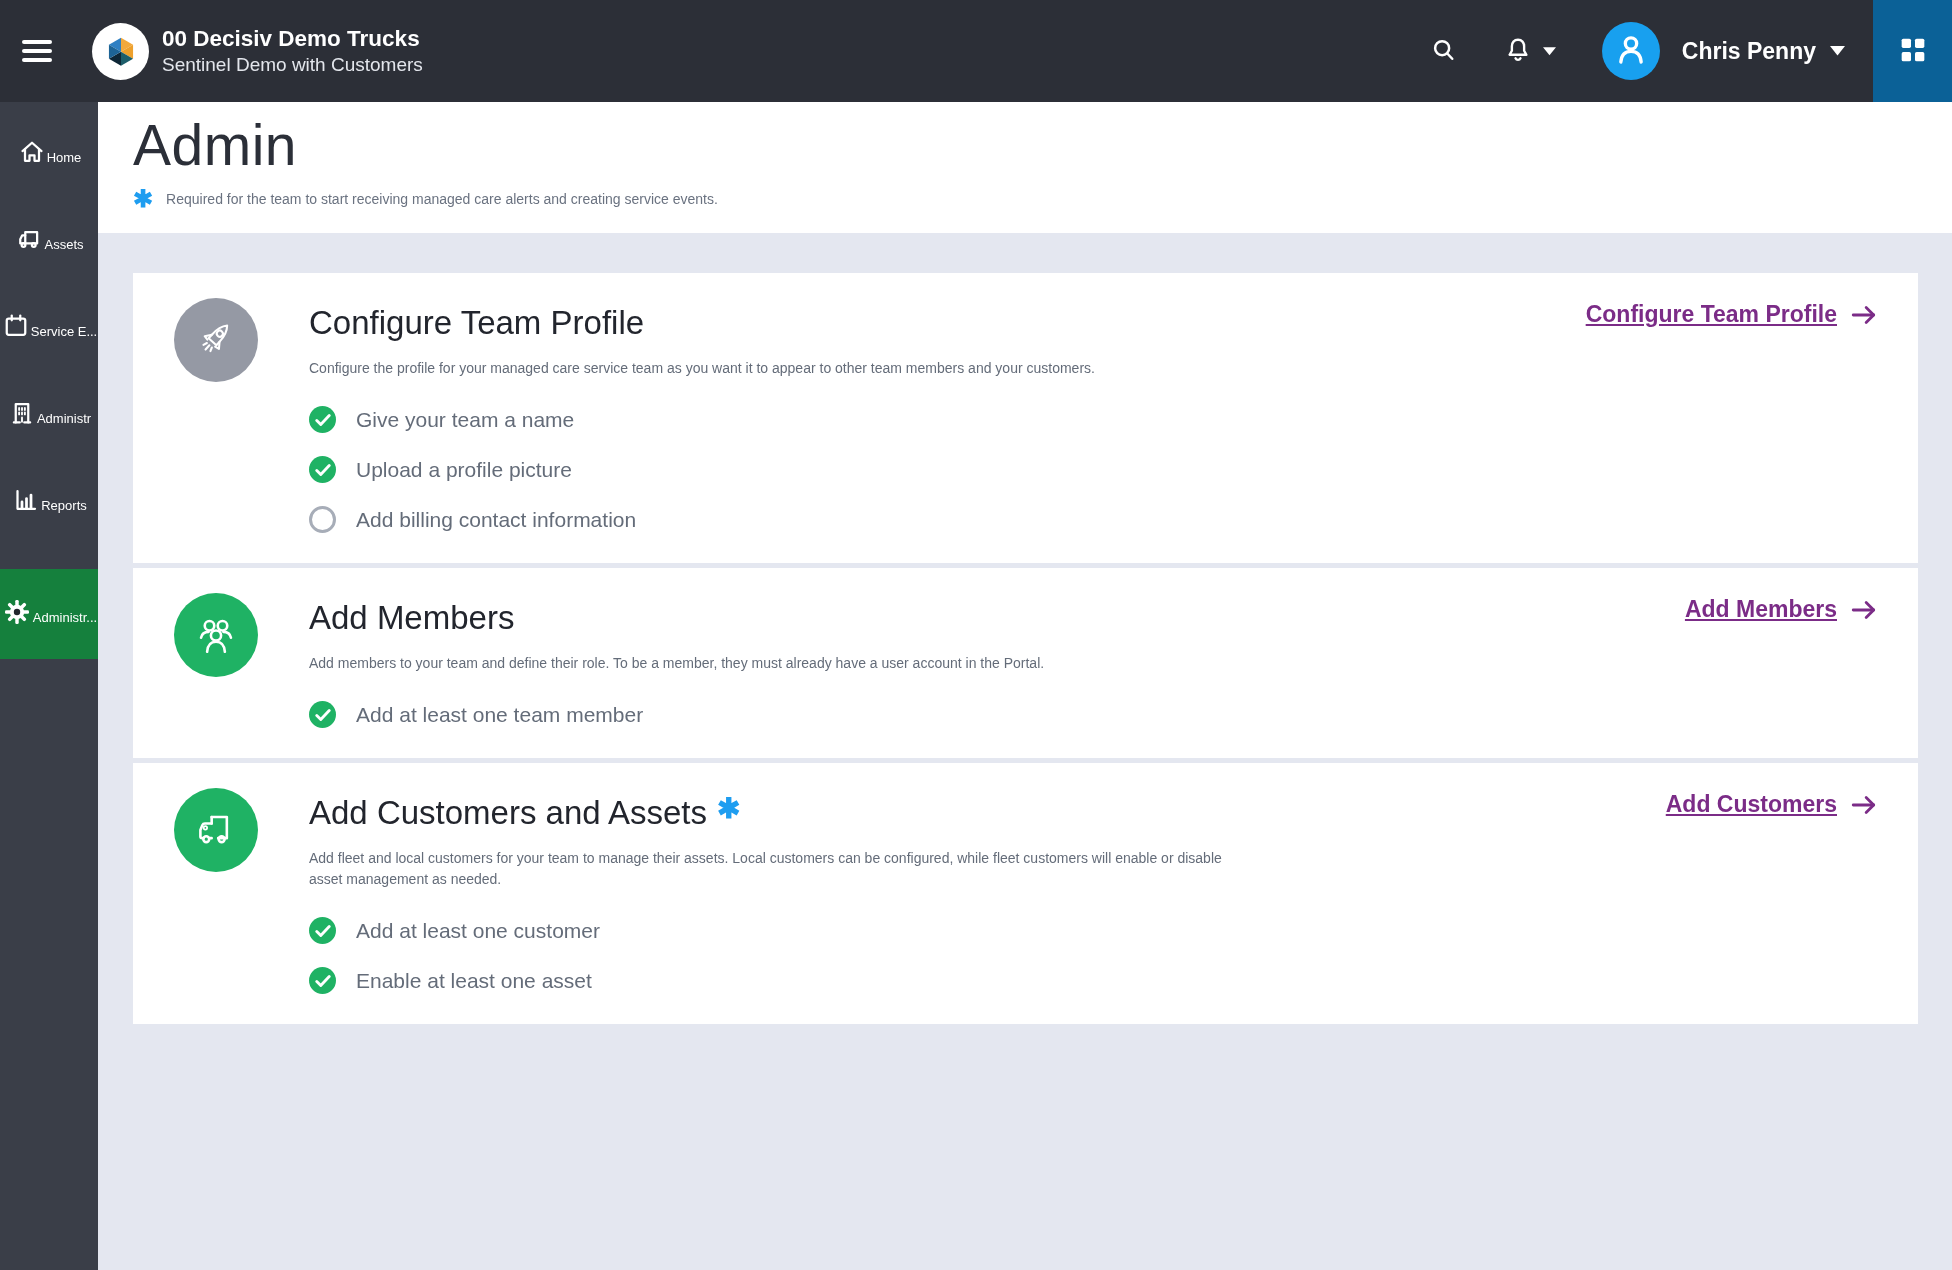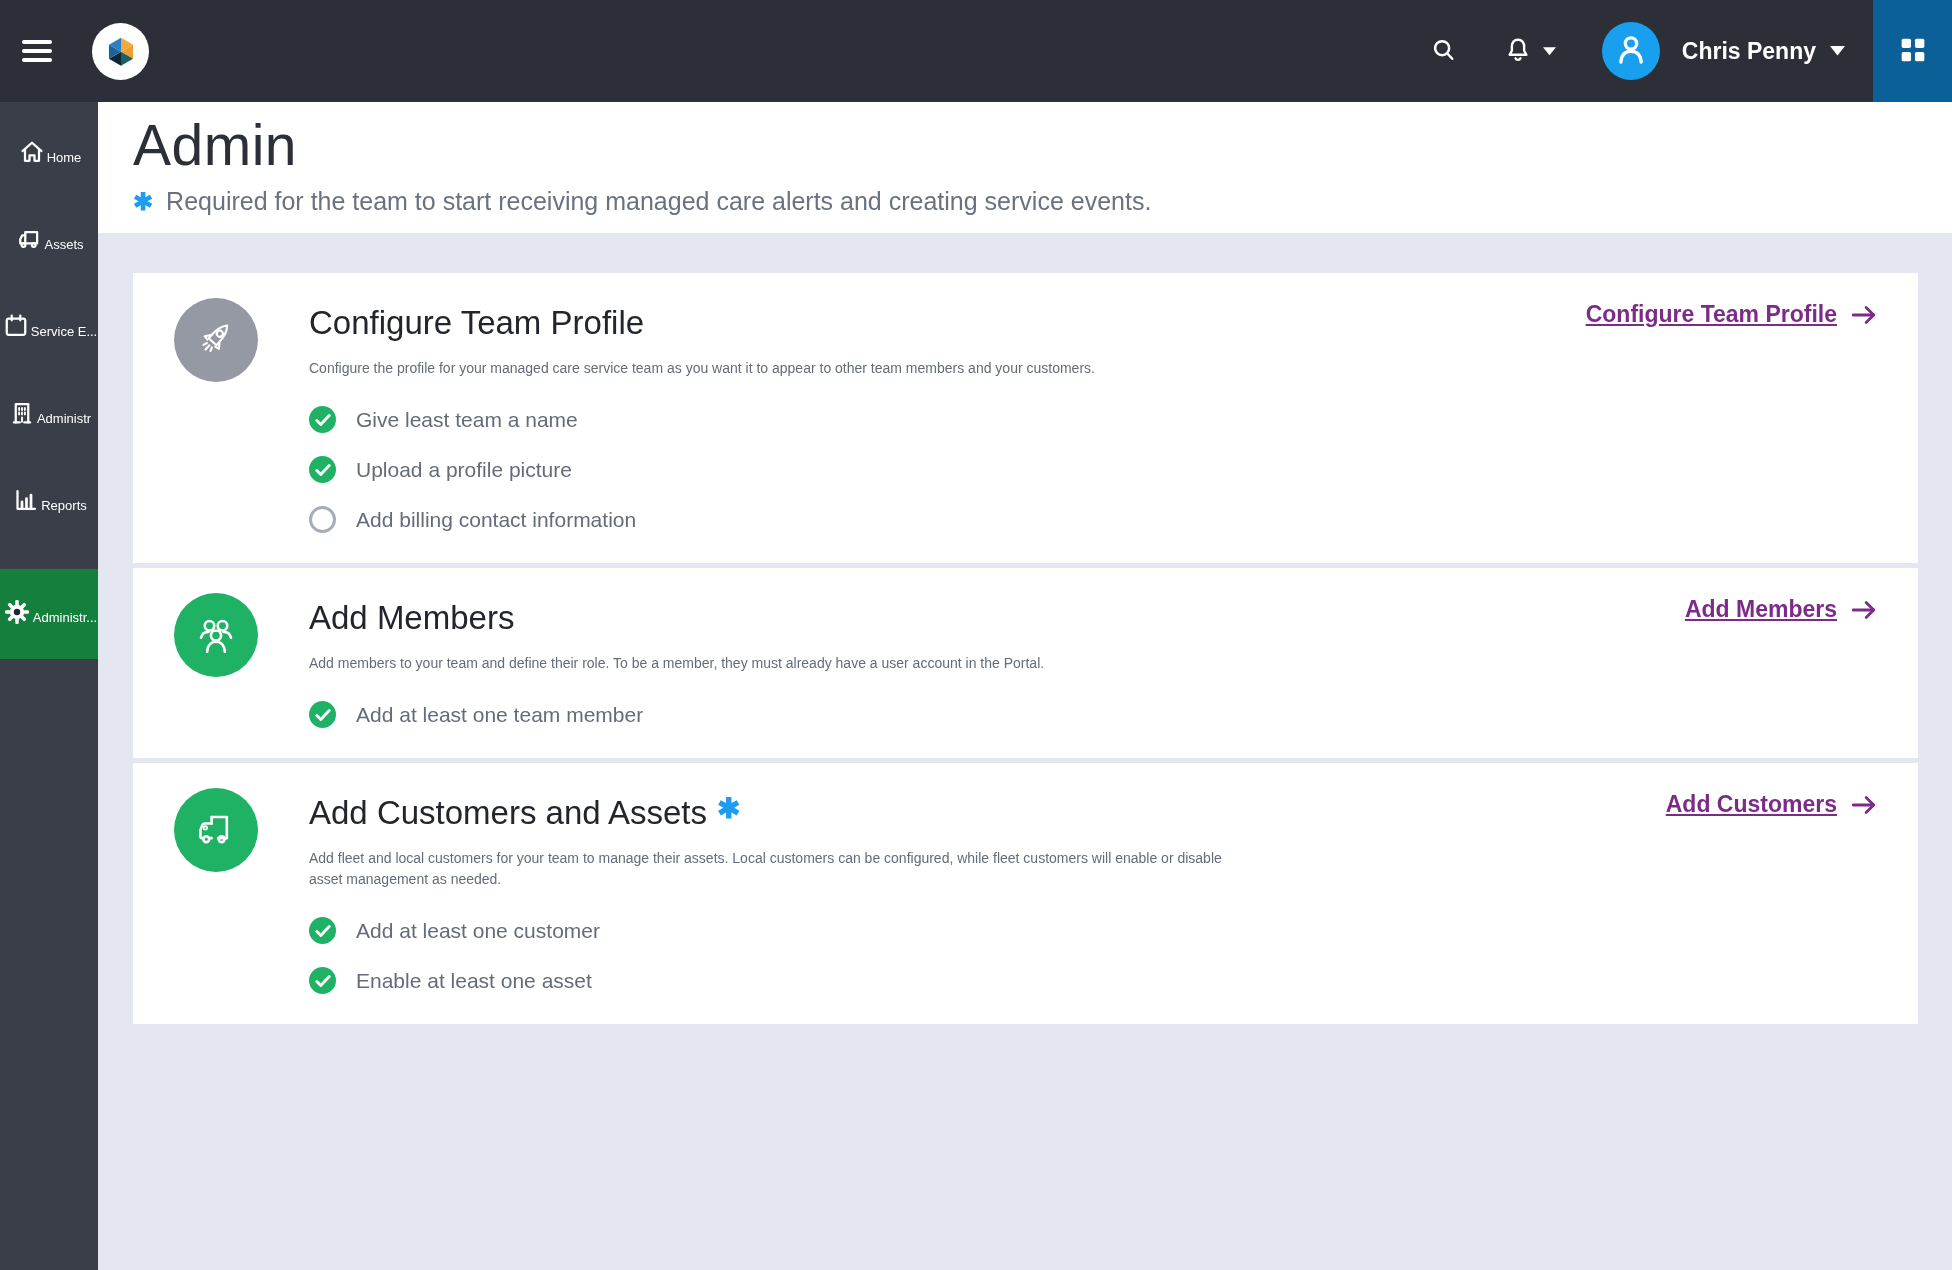--- a/index.html
+++ b/index.html
@@ -53,21 +53,21 @@
   }
   .side-item .lbl{ font-size:13px; margin-top:7px; white-space:nowrap; }
   .side-item.selected{ background:#15803d; height:90px;margin-top:24px; }
 
   
   .main{ position:absolute; top:102px; left:98px; width:1854px; height:1116px; }
   .page-head{ background:#fff; height:131px; padding:10px 0 0 35px; }
   .page-title{ margin:0; font-size:57px; font-weight:300; color:#2b2f38; letter-spacing:0.5px; }
   .req-note{ display:flex; align-items:center; gap:13px; margin-top:9px; }
   .star{ color:#1e9df0; font-size:24px; line-height:1; font-weight:bold; }
-  .req-note .txt{ color:#6a7280; font-size:25px; }
+  .req-note .txt{ color:#6a7280; font-size:14px; }
 
   .content{ padding:40px 34px 0 35px; }
   .card{
     background:#fff; position:relative; display:flex;
     padding:25px 40px 30px 41px; margin-bottom:5px;
   }
   .card-avatar{
     width:84px; height:84px; border-radius:50%; flex:0 0 auto;
     display:flex; align-items:center; justify-content:center; color:#fff;
   }
@@ -106,20 +106,24 @@
     <svg width="46" height="46" viewBox="0 0 56 56">
       <g>
         <polygon points="28,29 13.3,20.5 28,12" fill="#2f80c3"></polygon>
         <polygon points="28,29 28,12 42.7,20.5" fill="#f3a93c"></polygon>
         <polygon points="28,29 42.7,20.5 42.7,37.5" fill="#eda02c"></polygon>
         <polygon points="28,29 42.7,37.5 28,46" fill="#1d5e6b"></polygon>
         <polygon points="28,29 28,46 13.3,37.5" fill="#0e2737"></polygon>
         <polygon points="28,29 13.3,37.5 13.3,20.5" fill="#1d6496"></polygon>
       </g>
     </svg>
+  </div>
+  <div class="titles">
+    <div class="t1">00 Decisiv Demo Trucks</div>
+    <div class="t2">Sentinel Demo with Customers</div>
   </div>
 
   <div class="top-right">
     <button class="icon-btn search-btn">
       <span>
         <svg width="30" height="30" viewBox="0 0 24 24" fill="none" stroke="currentColor" stroke-width="2" stroke-linecap="round">
           <circle cx="10.5" cy="10.5" r="5.6"></circle>
             <line x1="14.8" y1="15" x2="18.6" y2="19"></line>
         </svg>
       </span>
@@ -268,21 +272,21 @@
 
       </h2>
       <p class="card-desc">Configure the profile for your managed care service team as you want it to appear to other team members and your customers.</p>
       <ul class="checklist">
   <li class="check-item">
     <span class="check-circle done">
                 <svg width="16" height="14" viewBox="0 0 18 15" fill="none" stroke="#fff" stroke-width="3.2" stroke-linecap="round" stroke-linejoin="round">
        <polyline points="2,8 6.5,12.5 16,2.5"></polyline>
      </svg>
               </span>
-    <span class="check-label">Give least team a name</span>
+    <span class="check-label">Give your team a name</span>
   </li>
 
   <li class="check-item">
     <span class="check-circle done">
                 <svg width="16" height="14" viewBox="0 0 18 15" fill="none" stroke="#fff" stroke-width="3.2" stroke-linecap="round" stroke-linejoin="round">
        <polyline points="2,8 6.5,12.5 16,2.5"></polyline>
      </svg>
               </span>
     <span class="check-label">Upload a profile picture</span>
   </li>

